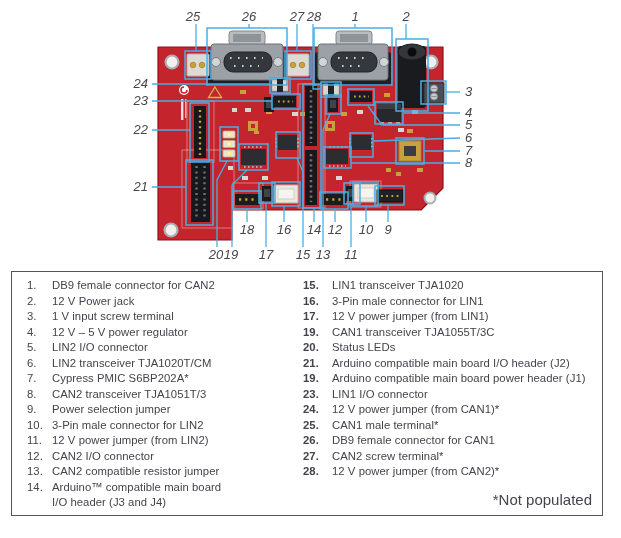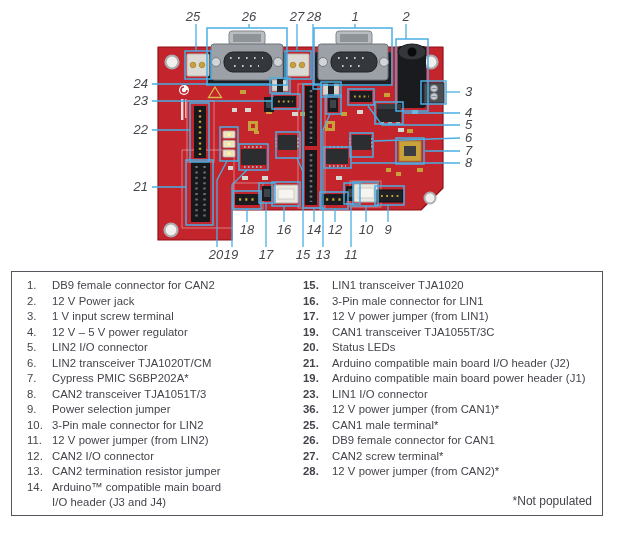--- a/index.html
+++ b/index.html
@@ -10,21 +10,21 @@
   .legend-box{position:absolute;left:11px;top:271px;width:592px;height:245px;
               border:1.6px solid #55545c;box-sizing:border-box;background:#fff;}
   .col{position:absolute;top:6px;font-size:11.3px;line-height:15.5px;letter-spacing:.05px;}
   .col-left{left:15px;width:272px;}
   .col-right{left:291px;width:300px;}
   .item{display:flex;}
   .item .num{flex:0 0 25px;}
   .col-right .item .num{flex:0 0 29px;font-weight:bold;}
   .item .txt{flex:1;}
   .l2{display:block;}
-  .footnote{position:absolute;right:10px;bottom:7px;font-size:12px;}
+  .footnote{position:absolute;right:10px;bottom:7px;font-size:15px;}
 </style>
 </head>
 <body>
 
 <div class="figure-wrap">
 <svg width="621" height="268" viewBox="0 0 621 268">
 
   <g>
     <path d="M158,47 H443 V188 L421,210 H232 V240 H158 Z" fill="#C4242C" stroke="#8E1118" stroke-width="1.2" stroke-linejoin="round"></path>
 
@@ -394,21 +394,21 @@
     <div class="item">
         <span class="num">11.</span>
         <span class="txt">12 V power jumper (from LIN2)</span>
       </div>
     <div class="item">
         <span class="num">12.</span>
         <span class="txt">CAN2 I/O connector</span>
       </div>
     <div class="item">
         <span class="num">13.</span>
-        <span class="txt">CAN2 termination resistor jumper</span>
+        <span class="txt">CAN2 compatible resistor jumper</span>
       </div>
     <div class="item">
         <span class="num">14.</span>
         <span class="txt"><span>Arduino™ compatible main board</span><span class="l2">I/O header (J3 and J4)</span></span>
       </div>
   </div>
   <div class="col col-right">
     <div class="item">
         <span class="num">15.</span>
         <span class="txt">LIN1 transceiver TJA1020</span>
@@ -435,21 +435,21 @@
       </div>
     <div class="item">
         <span class="num">19.</span>
         <span class="txt">Arduino compatible main board power header (J1)</span>
       </div>
     <div class="item">
         <span class="num">23.</span>
         <span class="txt">LIN1 I/O connector</span>
       </div>
     <div class="item">
-        <span class="num">36.</span>
+        <span class="num">24.</span>
         <span class="txt">12 V power jumper (from CAN1)*</span>
       </div>
     <div class="item">
         <span class="num">25.</span>
         <span class="txt">CAN1 male terminal*</span>
       </div>
     <div class="item">
         <span class="num">26.</span>
         <span class="txt">DB9 female connector for CAN1</span>
       </div>

